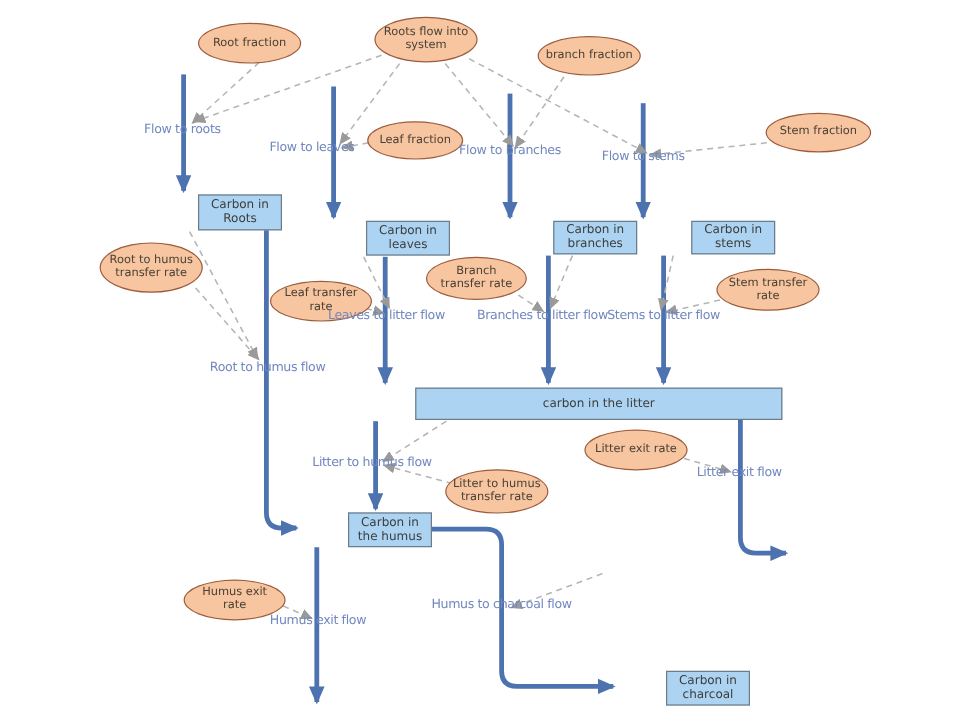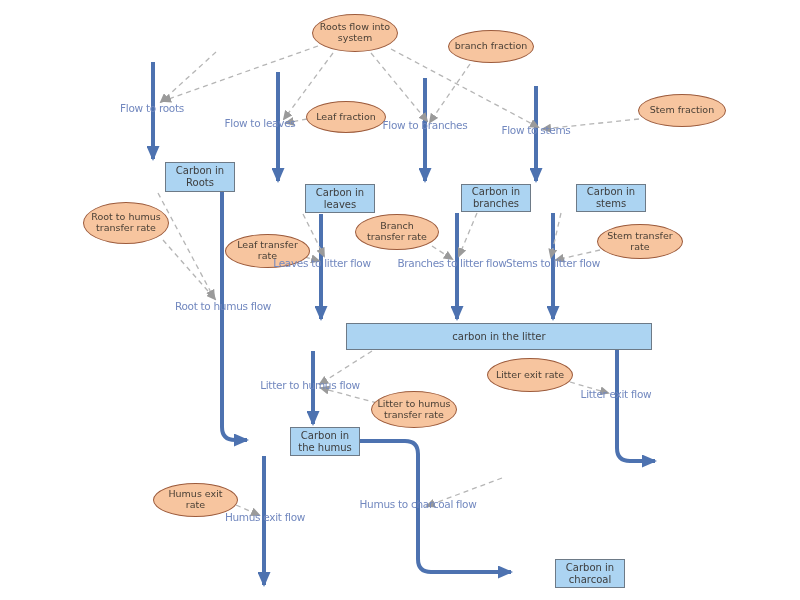--- a/index.html
+++ b/index.html
@@ -72,20 +72,21 @@
       <path d="M600 250 L556 260" marker-end="url(#gah)"></path>
       <path d="M561 213 L551 257" marker-end="url(#gah)"></path>
       <path d="M372 351 L320 384" marker-end="url(#gah)"></path>
       <path d="M377 403 L321 388" marker-end="url(#gah)"></path>
       <path d="M570 382 L608 393" marker-end="url(#gah)"></path>
       <path d="M236 505 L259 515" marker-end="url(#gah)"></path>
       <path d="M502 478 L427 506" marker-end="url(#gah)"></path>
     </g>
   </svg>
 
+  <div class="converter" style="left:165px;top:19px;width:86px;height:34px">Root fraction</div>
   <div class="converter" style="left:312px;top:14px;width:86px;height:38px">Roots flow into system</div>
   <div class="converter" style="left:448px;top:30px;width:86px;height:33px">branch fraction</div>
   <div class="converter" style="left:638px;top:94px;width:88px;height:33px">Stem fraction</div>
   <div class="converter" style="left:306px;top:101px;width:80px;height:32px">Leaf fraction</div>
   <div class="converter" style="left:83px;top:202px;width:86px;height:42px">Root to humus transfer rate</div>
   <div class="converter" style="left:225px;top:234px;width:85px;height:34px">Leaf transfer rate</div>
   <div class="converter" style="left:355px;top:214px;width:84px;height:36px">Branch transfer rate</div>
   <div class="converter" style="left:597px;top:224px;width:86px;height:35px">Stem transfer rate</div>
   <div class="converter" style="left:371px;top:391px;width:86px;height:37px">Litter to humus transfer rate</div>
   <div class="converter" style="left:487px;top:358px;width:86px;height:34px">Litter exit rate</div>

